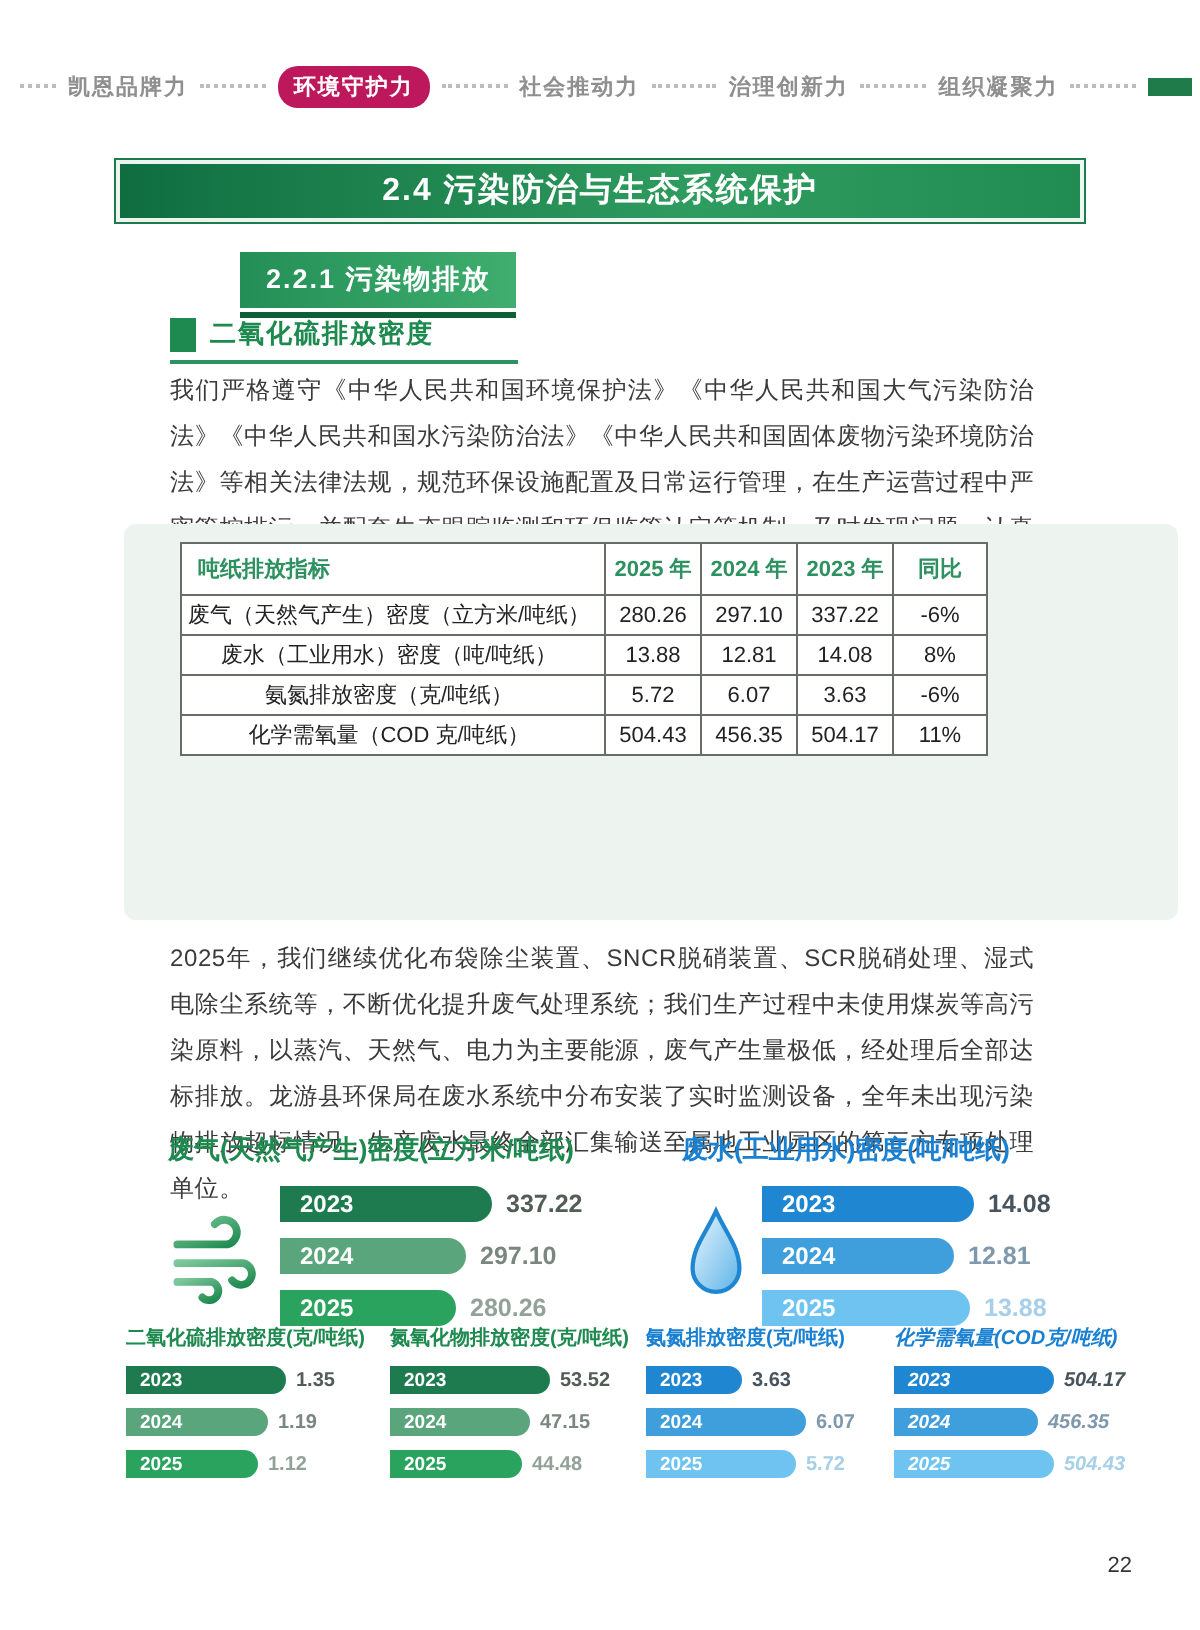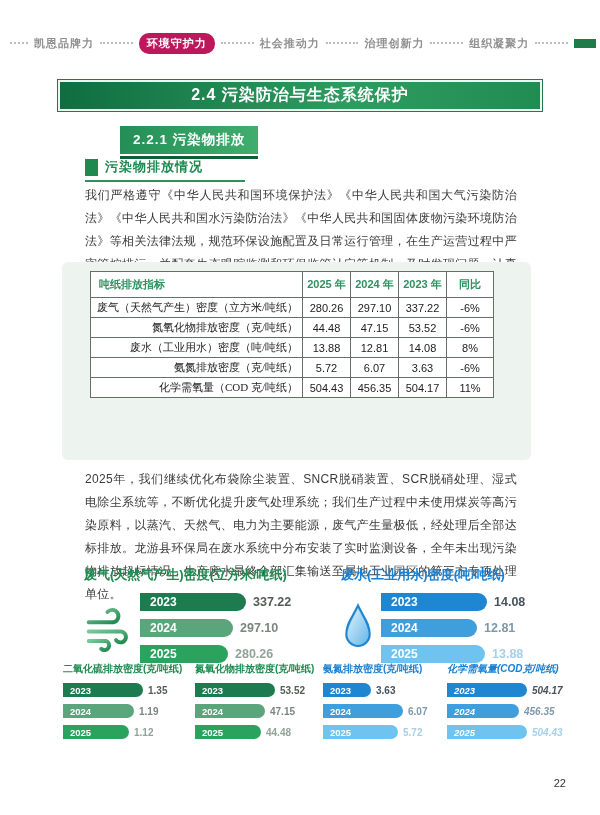--- a/index.html
+++ b/index.html
@@ -30,29 +30,29 @@
   
   .heading { position:absolute; left:85px; top:158px; display:flex; align-items:center;
     gap:7px; border-bottom:2px solid #2e9160; padding:0 42px 4px 0; }
   .heading-square { width:13px; height:17px; background:#1e8a4f; flex:none; }
   .heading-text { font-size:13px; font-weight:700; color:#1e8a4f; letter-spacing:1px; }
   
   .para { position:absolute; left:85px; width:432px; font-size:12px; line-height:23px;
     color:#3a3a3a; text-align:justify; letter-spacing:.3px; }
   .para1 { top:184px; } .para2 { top:468px; }
   
-  .panel { position:absolute; left:62px; top:262px; width:469px; height:198px;
+  .panel { position:absolute; left:62px; top:262px; width:527px; height:198px;
     background:#edf3ee; border-radius:6px; }
   table.emissions { position:absolute; left:28px; top:9px; width:403px;
     border-collapse:collapse; background:#fff; font-size:11px; table-layout:fixed; }
   table.emissions th, table.emissions td { border:1px solid #666e68; padding:0 4px; }
   table.emissions th { height:26px; color:#2e9160; font-weight:700; text-align:center; }
   table.emissions th.ind { text-align:left; padding-left:8px; }
   table.emissions td { height:20px; color:#222; text-align:center; }
-  table.emissions td.ind { text-align:right; padding-left:0;font-family:Liberation Serif, serif; }
+  table.emissions td.ind { text-align:center; padding-left:0; }
   
   .ctitle { font-weight:700; white-space:nowrap; }
   .crow { display:flex; align-items:center; }
   .cbar { position:relative; border-radius:4px 999px 999px 4px; display:flex; align-items:center; flex:none; }
   .cyear { color:#fff; font-weight:700; }
   .cval { font-weight:700; white-space:nowrap; }
   
   .bigchart { position:absolute; top:566px; }
   .bigchart .ctitle { font-size:13px; margin-bottom:9px; }
   .bigchart .bc-body { display:flex; align-items:center; }
@@ -95,21 +95,21 @@
   <span>2.4 污染防治与生态系统保护</span>
 </div>
 
 <div class="subtitle-wrap">
   <div class="subtitle-box">2.2.1 污染物排放</div>
   <div class="subtitle-underline"></div>
 </div>
 
 <div class="heading">
   <div class="heading-square"></div>
-  <span class="heading-text">污染物排放情况</span>
+  <span class="heading-text">二氧化硫排放密度</span>
 </div>
 
 <p class="para para1">我们严格遵守《中华人民共和国环境保护法》《中华人民共和国大气污染防治法》《中华人民共和国水污染防治法》《中华人民共和国固体废物污染环境防治法》等相关法律法规，规范环保设施配置及日常运行管理，在生产运营过程中严密管控排污，并配套生态跟踪监测和环保监管认定等机制，及时发现问题，认真落实整改，定期委托第三方监测机构开展废气、噪声、污水等排放监测工作。</p>
 
 <div class="panel">
   <table class="emissions">
     <colgroup>
       <col style="width:212px">
         <col style="width:48px">
         <col style="width:48px">
@@ -124,27 +124,20 @@
           <th>2023 年</th>
           <th>同比</th>
         </tr>
       </thead>
     <tbody>
         <tr>
           <td class="ind">废气（天然气产生）密度（立方米/吨纸）</td>
           <td>280.26</td>
           <td>297.10</td>
           <td>337.22</td>
-          <td>-6%</td>
-        </tr>
-        <tr>
-          <td class="ind">氮氧化物排放密度（克/吨纸）</td>
-          <td>44.48</td>
-          <td>47.15</td>
-          <td>53.52</td>
           <td>-6%</td>
         </tr>
         <tr>
           <td class="ind">废水（工业用水）密度（吨/吨纸）</td>
           <td>13.88</td>
           <td>12.81</td>
           <td>14.08</td>
           <td>8%</td>
         </tr>
         <tr>

